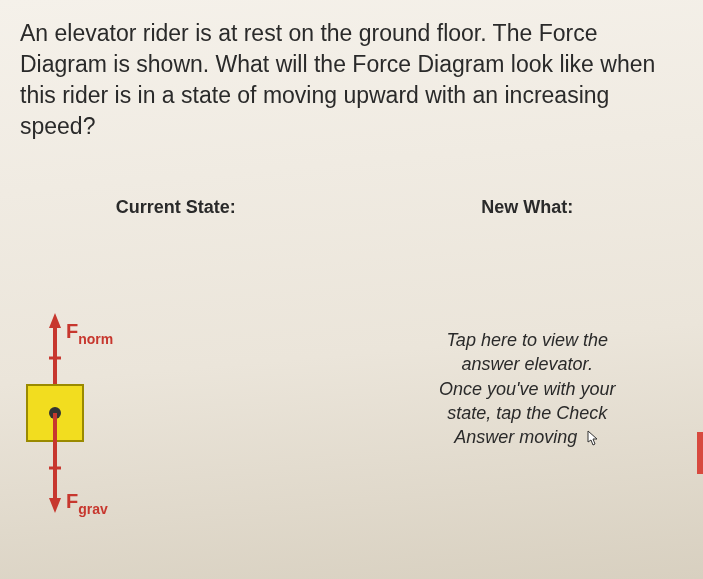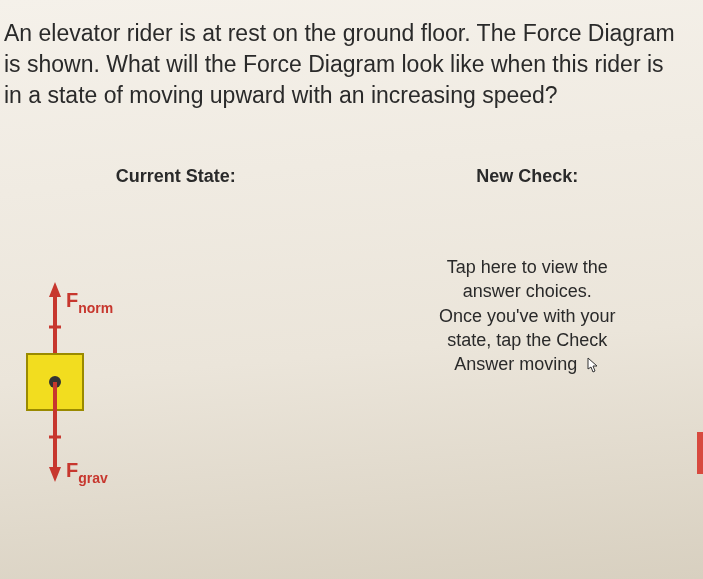--- a/index.html
+++ b/index.html
@@ -5,21 +5,21 @@
   body {
     margin: 0;
     width: 703px;
     height: 579px;
     font-family: Arial, Helvetica, sans-serif;
     background: linear-gradient(175deg, #f5f1ea 0%, #ebe5da 60%, #d8d0c0 100%);
     overflow: hidden;
     color: #2a2a2a;
   }
   .question {
-    padding: 18px 22px 0 4px;
+    padding: 18px 22px 0 20px;
     font-size: 23px;
     line-height: 1.35;
     font-weight: 500;
   }
   .cols {
     display: flex;
     margin-top: 55px;
   }
   .col {
     flex: 1;
@@ -34,25 +34,26 @@
     position: relative;
     height: 210px;
     display: flex;
   }
   svg.diagram {
     width: 140px;
     height: 210px;
     overflow: visible;
   }
   .tap-text {
-    margin-top: 68px;
+    margin-top: 110px;
     font-size: 18px;
     font-weight: 500;
     line-height: 1.35;
     padding: 0 30px;
+    font-style: italic;
   }
   .cursor {
     display:inline-block;
     vertical-align:middle;
     margin-left:2px;
   }
   .edge-mark {
     position:absolute;
     right:0;
     top:432px;
@@ -100,25 +101,25 @@
           <tspan>F</tspan><tspan dy="6" class="force-sub">norm</tspan>
         </text>
         <text x="66" y="200" class="force-label">
           <tspan>F</tspan><tspan dy="6" class="force-sub">grav</tspan>
         </text>
       </svg>
     </div>
   </div>
 
   <div class="col">
-    <div class="state-title">New Check:</div>
+    <div class="state-title">New What:</div>
 
     <div class="tap-text">
       <span>Tap here to view the</span><br>
-      <span>answer choices.</span><br>
+      <span>answer elevator.</span><br>
       <span>Once you've with your</span><br>
       <span>state, tap the Check</span><br>
       <span>Answer moving</span>
       <svg class="cursor" width="16" height="18" viewBox="0 0 16 18">
         <path d="M4 1 L4 12 L7 10 L9 15 L11 14 L9 9 L13 9 Z" fill="#fff" stroke="#333" stroke-width="1"></path>
       </svg>
     </div>
   </div>
 </div>
 

